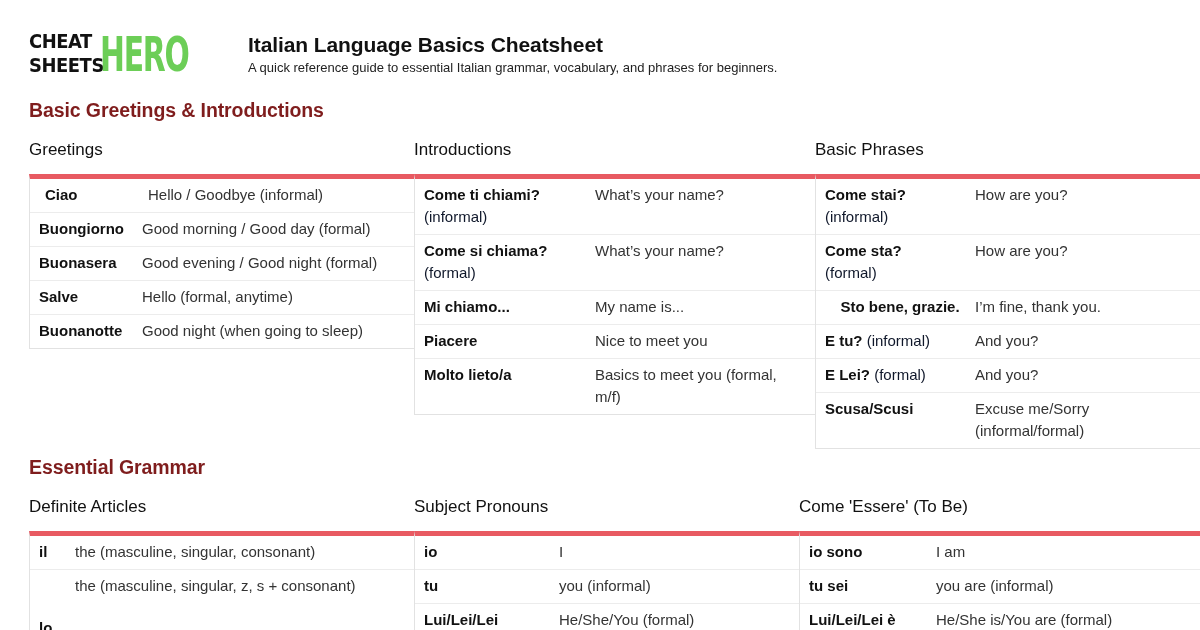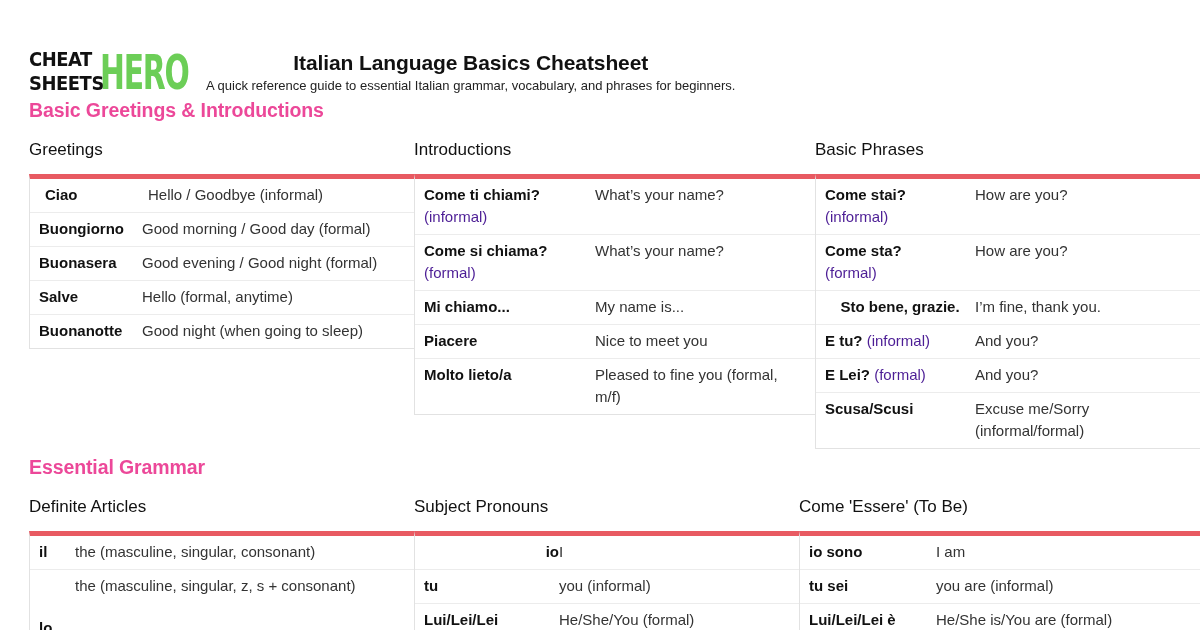--- a/index.html
+++ b/index.html
@@ -1,35 +1,35 @@
 <!DOCTYPE html>
 <html><head>
 <meta charset="utf-8">
 <style>
   * { box-sizing: border-box; margin: 0; padding: 0; }
   html, body { width: 1200px; height: 630px; overflow: hidden; background: #ffffff; }
   body { font-family: "Liberation Sans", "DejaVu Sans", sans-serif; color: #111; position: relative; }
 
-  .header { position: absolute; left: 29px; top: 49px; height: 48px; display: flex; align-items: flex-start; }
+  .header { position: absolute; left: 29px; top: 31px; height: 48px; display: flex; align-items: flex-start; gap: 42px; }
   .logo { display: flex; align-items: stretch; height: 46px; }
   .logo-stack { display: flex; flex-direction: column; justify-content: space-between; font-family: "DejaVu Sans", sans-serif; font-weight: bold; font-size: 19.5px; line-height: 22px; letter-spacing: -0.5px; color: #111; transform: scaleX(0.92); transform-origin: left center; width: 72px; }
   .logo-hero { font-family: "DejaVu Sans", sans-serif; font-weight: bold; font-size: 48px; line-height: 46px; color: #6cce57; letter-spacing: -2px; transform: scaleX(0.62); transform-origin: left center; margin-left: -1px; width: 88px; white-space: nowrap; }
   .title-block { margin-left: 18px; margin-top: 1px; }
-  .page-title { font-size: 21px; font-weight: bold; color: #111; line-height: 26px; letter-spacing: -0.1px; text-align: center; }
+  .page-title { font-size: 21px; font-weight: bold; color: #111; line-height: 26px; letter-spacing: -0.1px; }
   .page-subtitle { font-size: 13px; color: #222; line-height: 18px; margin-top: 1px; text-align: center; }
 
-  .section-title { position: absolute; left: 29px; font-size: 19.5px; font-weight: bold; color: #ec4899; letter-spacing: -0.1px; }
+  .section-title { position: absolute; left: 29px; font-size: 19.5px; font-weight: bold; color: #7f1d1d; letter-spacing: -0.1px; }
   .col { position: absolute; width: 404px; }
   .col-title { font-size: 17px; color: #111; height: 34px; line-height: 20px; }
   .table { border: 1px solid #e2e2e2; border-top: 5px solid #e85a62; background: #fff; }
   .row { display: flex; border-top: 1px solid #ececec; padding: 5px 9px 6px 9px; font-size: 15px; line-height: 22px; }
   .row:first-child { border-top: none; }
   .term { color: #111; flex: none; }
   .term b { font-weight: bold; }
-  .term .note { font-weight: normal; color: #4c1d95; }
+  .term .note { font-weight: normal; color: #0f172a; }
   .def { color: #333; flex: 1; }
 </style>
 </head>
 <body>
 
 <div class="header">
   <div class="logo">
     <div class="logo-stack">
       <span>CHEAT</span>
       <span>SHEETS</span>
@@ -84,21 +84,21 @@
     <div class="row">
         <div class="term" style="width:171px;"><b>Mi chiamo...</b></div>
         <div class="def">My name is...</div>
       </div>
     <div class="row">
         <div class="term" style="width:171px;"><b>Piacere</b></div>
         <div class="def">Nice to meet you</div>
       </div>
     <div class="row">
         <div class="term" style="width:171px;"><b>Molto lieto/a</b></div>
-        <div class="def" style="padding-right:20px;">Pleased to fine you (formal, m/f)</div>
+        <div class="def" style="padding-right:20px;">Basics to meet you (formal, m/f)</div>
       </div>
   </div>
 </div>
 
 <div class="col" style="left:799px; top:140px;margin-left:16px;">
   <div class="col-title">Basic Phrases</div>
   <div class="table">
     <div class="row">
         <div class="term" style="width:150px;"><b>Come stai?</b><br><span class="note">(informal)</span></div>
         <div class="def">How are you?</div>
@@ -143,21 +143,21 @@
         <div class="term" style="width:36px;"><b>la</b></div>
         <div class="def">the (feminine, singular)</div>
       </div>
   </div>
 </div>
 
 <div class="col" style="left:414px; top:497px;">
   <div class="col-title">Subject Pronouns</div>
   <div class="table">
     <div class="row">
-        <div class="term" style="width:135px;text-align:right;"><b>io</b></div>
+        <div class="term" style="width:135px;"><b>io</b></div>
         <div class="def">I</div>
       </div>
     <div class="row">
         <div class="term" style="width:135px;"><b>tu</b></div>
         <div class="def">you (informal)</div>
       </div>
     <div class="row">
         <div class="term" style="width:135px;"><b>Lui/Lei/Lei</b></div>
         <div class="def">He/She/You (formal)</div>
       </div>

